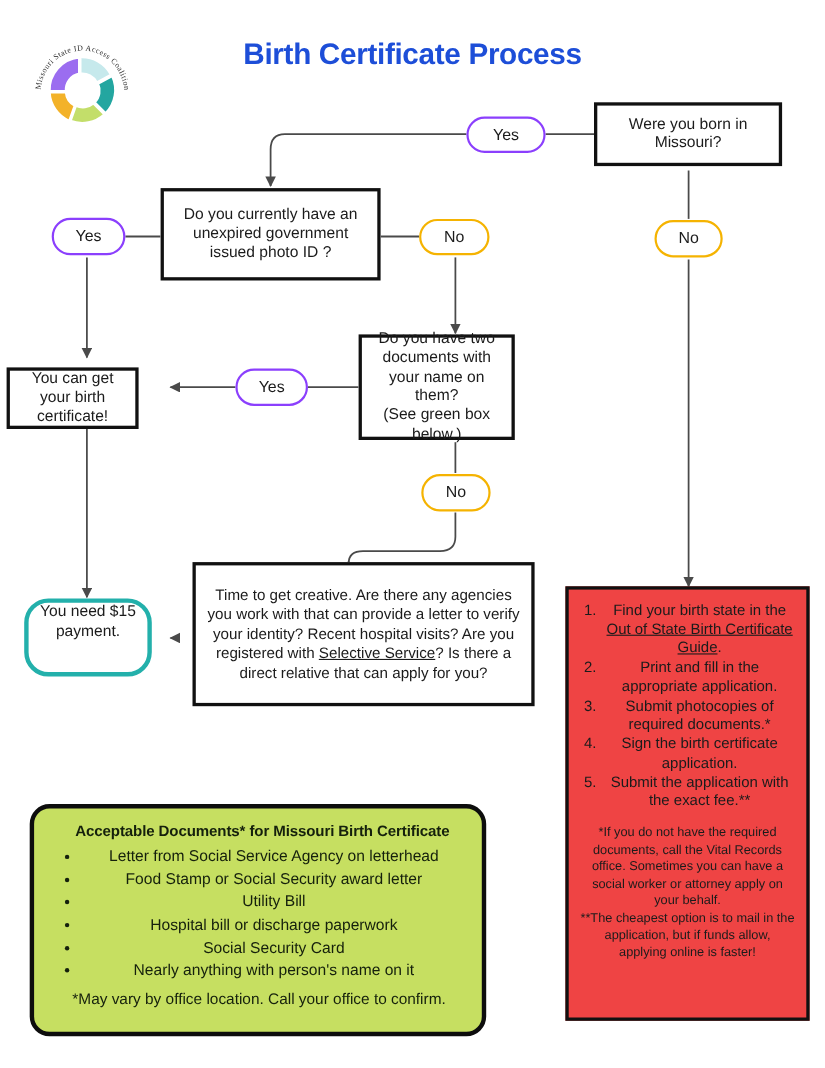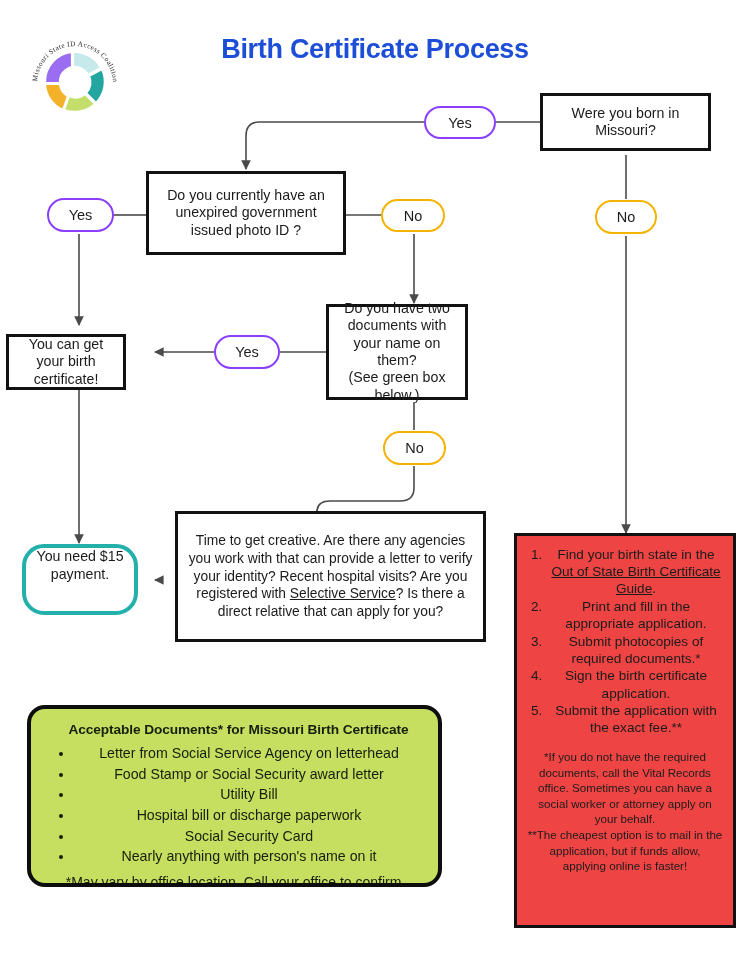--- a/index.html
+++ b/index.html
@@ -263,21 +263,21 @@
       <li>Submit photocopies of required documents.*</li>
       <li>Sign the birth certificate application.</li>
       <li>Submit the application with the exact fee.**</li>
     </ol>
     <div class="footnotes">
       <p>*If you do not have the required documents, call the Vital Records office. Sometimes you can have a social worker or attorney apply on your behalf.</p>
       <p>**The cheapest option is to mail in the application, but if funds allow, applying online is faster!</p>
     </div>
   </div>
 
-  <div class="node green-panel" style="left:27px; top:705px; width:415px; height:182px;padding-left:16px;">
+  <div class="node green-panel" style="left:27px; top:731px; width:415px; height:211px;padding-left:16px;">
     <div class="gp-title">Acceptable Documents* for Missouri Birth Certificate</div>
     <ul>
       <li>Letter from Social Service Agency on letterhead</li>
       <li>Food Stamp or Social Security award letter</li>
       <li>Utility Bill</li>
       <li>Hospital bill or discharge paperwork</li>
       <li>Social Security Card</li>
       <li>Nearly anything with person's name on it</li>
     </ul>
     <div class="gp-foot">*May vary by office location.  Call your office to confirm.</div>

